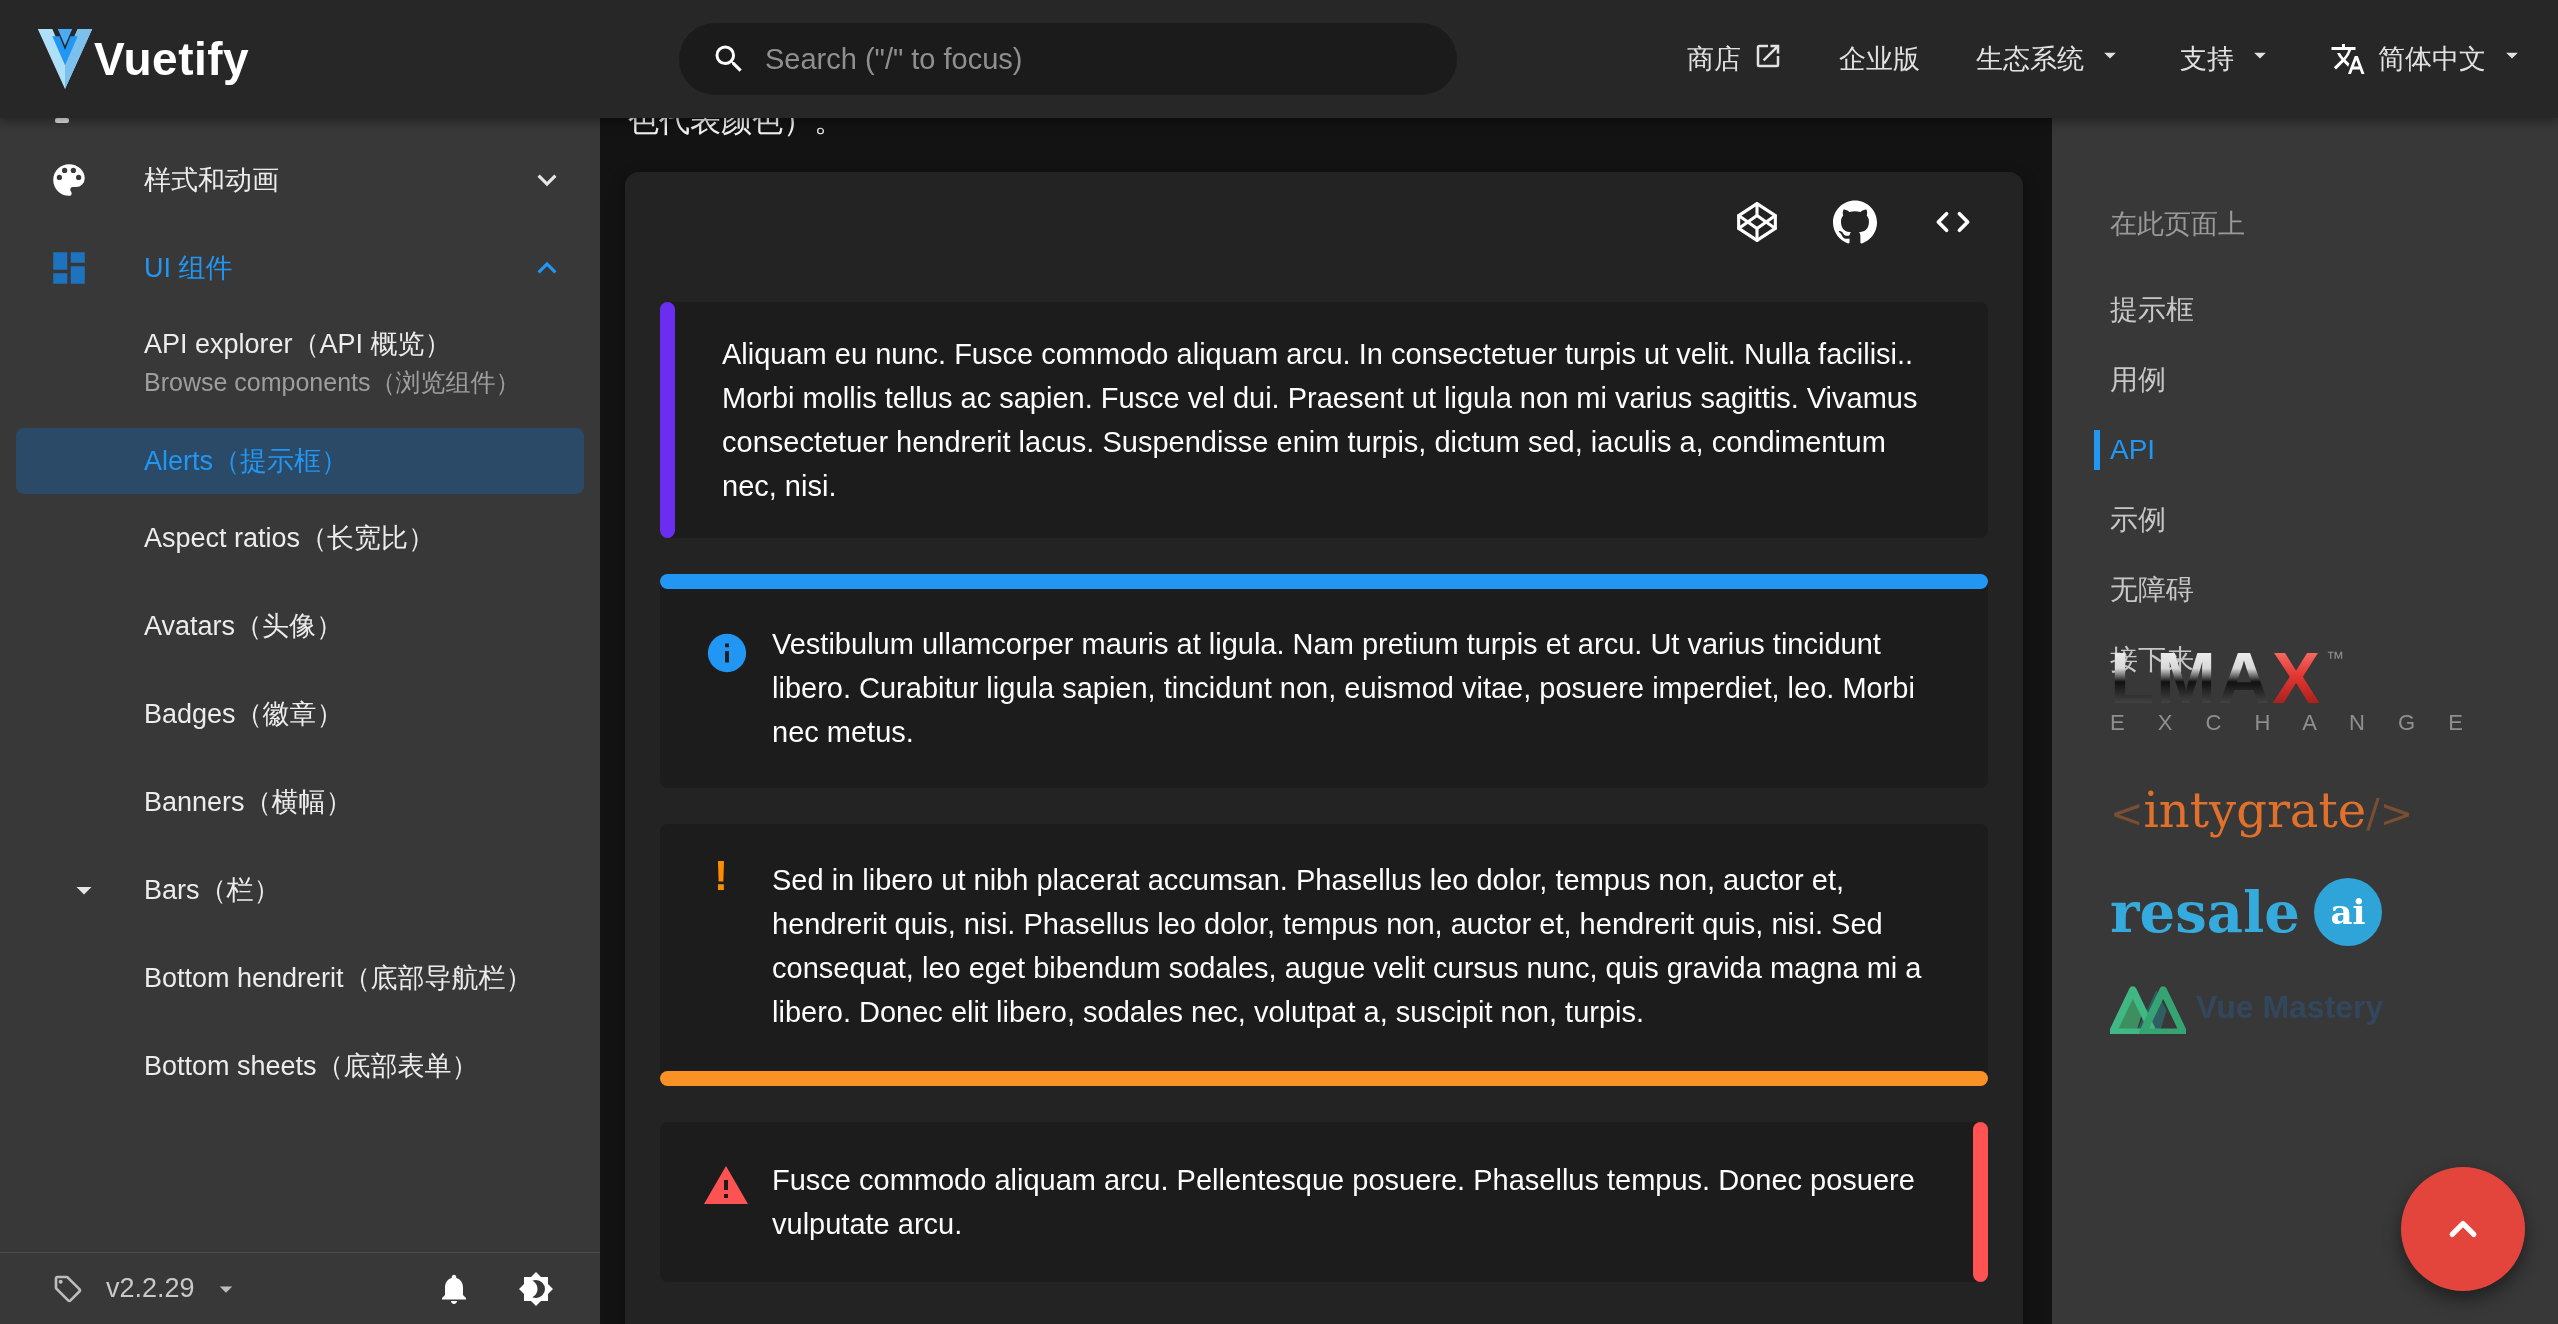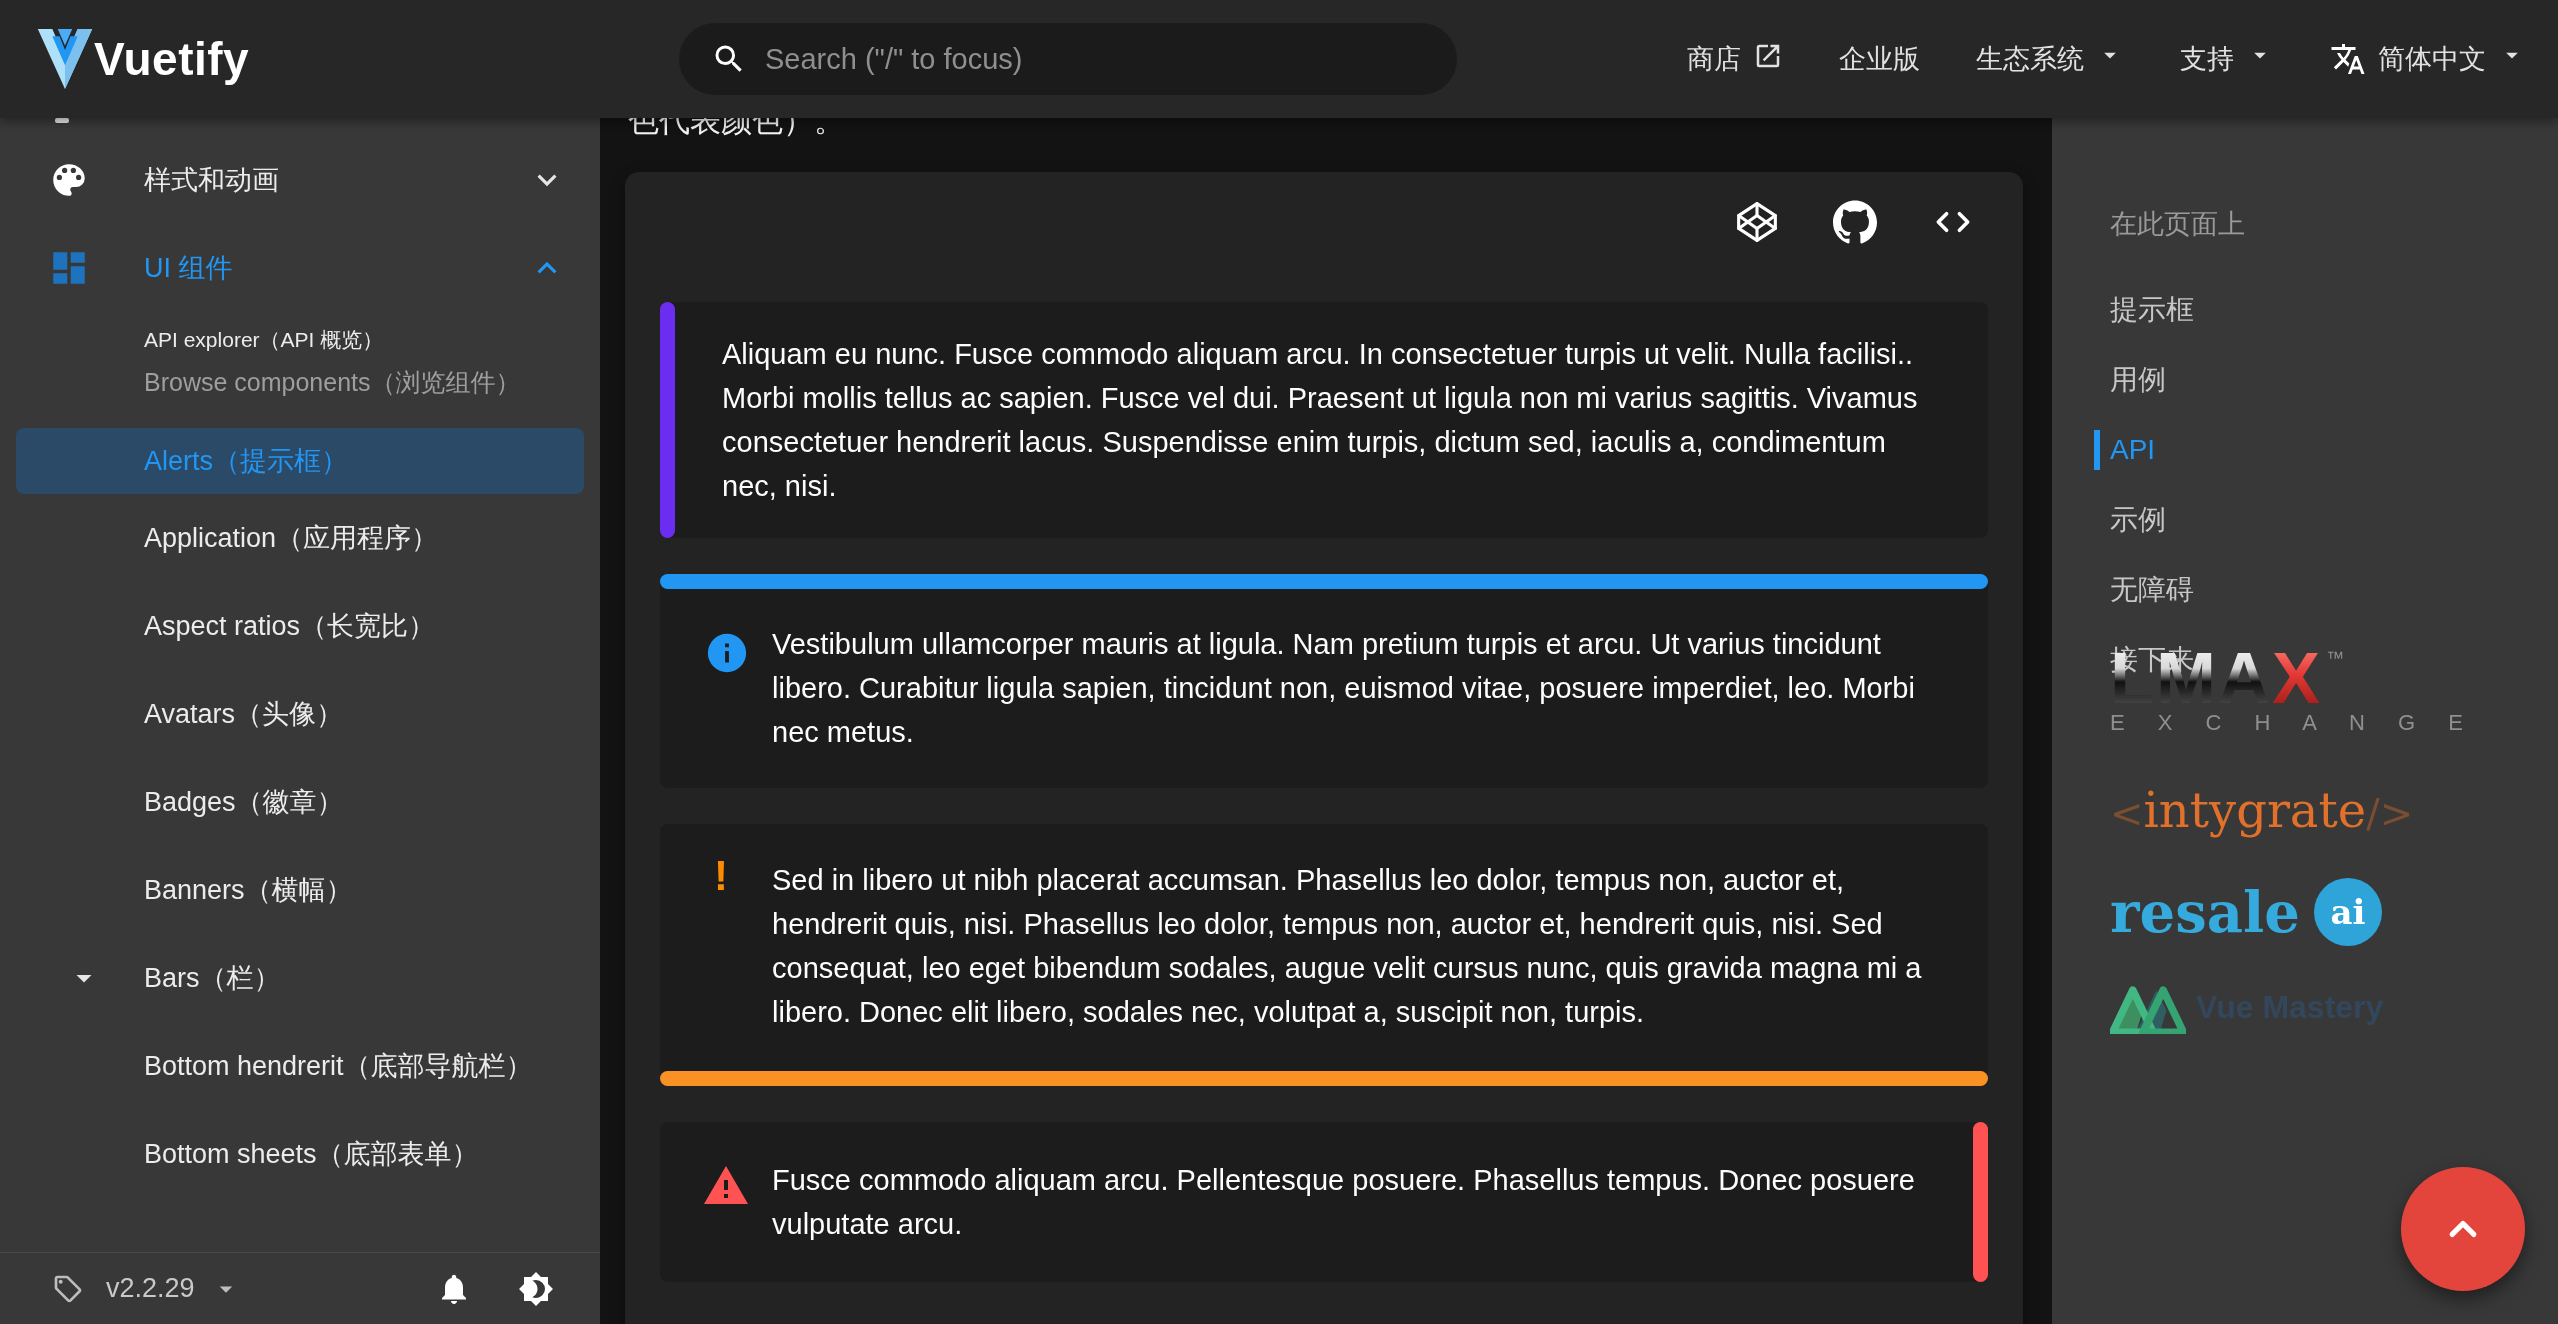--- a/index.html
+++ b/index.html
@@ -29,21 +29,21 @@
              background:#383838; z-index:20; }
   .sidebar-scroll { position:absolute; left:0; top:0; width:600px; height:1134px; overflow:hidden; }
   .scroll-remnant { position:absolute; left:55px; top:0px; width:14px; height:5px; background:#e6e6e6; border-radius:2px; }
   .nav-group { height:88px; display:flex; align-items:center; position:relative; cursor:pointer;padding-left:40px; }
   .nav-group .gicon { position:absolute; left:48px; width:42px; height:42px; }
   .nav-group .glabel { position:absolute; left:144px; font-size:27px; color:#ececec; }
   .nav-group .gchev { position:absolute; left:528px; width:38px; height:38px; }
   .nav-group.active .glabel { color:#2196f3; }
   .list-pad { padding-top:18px; }
   .api-item { position:relative; height:112px; cursor:pointer; }
-  .api-item .t1 { position:absolute; left:144px; top:14px; font-size:21px; color:#ececec; }
+  .api-item .t1 { position:absolute; left:144px; top:14px; font-size:27px; color:#ececec; }
   .api-item .t2 { position:absolute; left:144px; top:54px; font-size:25px; color:#9e9e9e; }
   .sel-item { position:relative; margin:4px 16px 0 16px; height:66px; background:#2b4a68;
               border-radius:8px; display:flex; align-items:center; cursor:pointer; }
   .sel-item span { margin-left:128px; font-size:27px; color:#2196f3; }
   .simple-item { position:relative; height:88px; display:flex; align-items:center; cursor:pointer; }
   .simple-item span.lbl { margin-left:144px; font-size:27px; color:#ececec; }
   .simple-item .caret { position:absolute; left:66px; width:36px; height:36px; }
   .sidebar-footer { position:absolute; left:0; bottom:0; width:600px; height:72px;
                     border-top:1px solid #4b4b4b; background:#383838; display:flex; align-items:center; }
   .sidebar-footer .tag { width:32px; height:32px; margin-left:52px; }
@@ -197,23 +197,20 @@
       <div class="api-item">
         <div class="t1">API explorer（API 概览）</div>
         <div class="t2">Browse components（浏览组件）</div>
       </div>
 
       <div class="sel-item">
         <span>Alerts（提示框）</span>
       </div>
 
       <div class="simple-item">
-        <span class="lbl">Application（应用程序）</span>
-      </div>
-      <div class="simple-item">
         <span class="lbl">Aspect ratios（长宽比）</span>
       </div>
       <div class="simple-item">
         <span class="lbl">Avatars（头像）</span>
       </div>
       <div class="simple-item">
         <span class="lbl">Badges（徽章）</span>
       </div>
       <div class="simple-item">
         <span class="lbl">Banners（横幅）</span>

